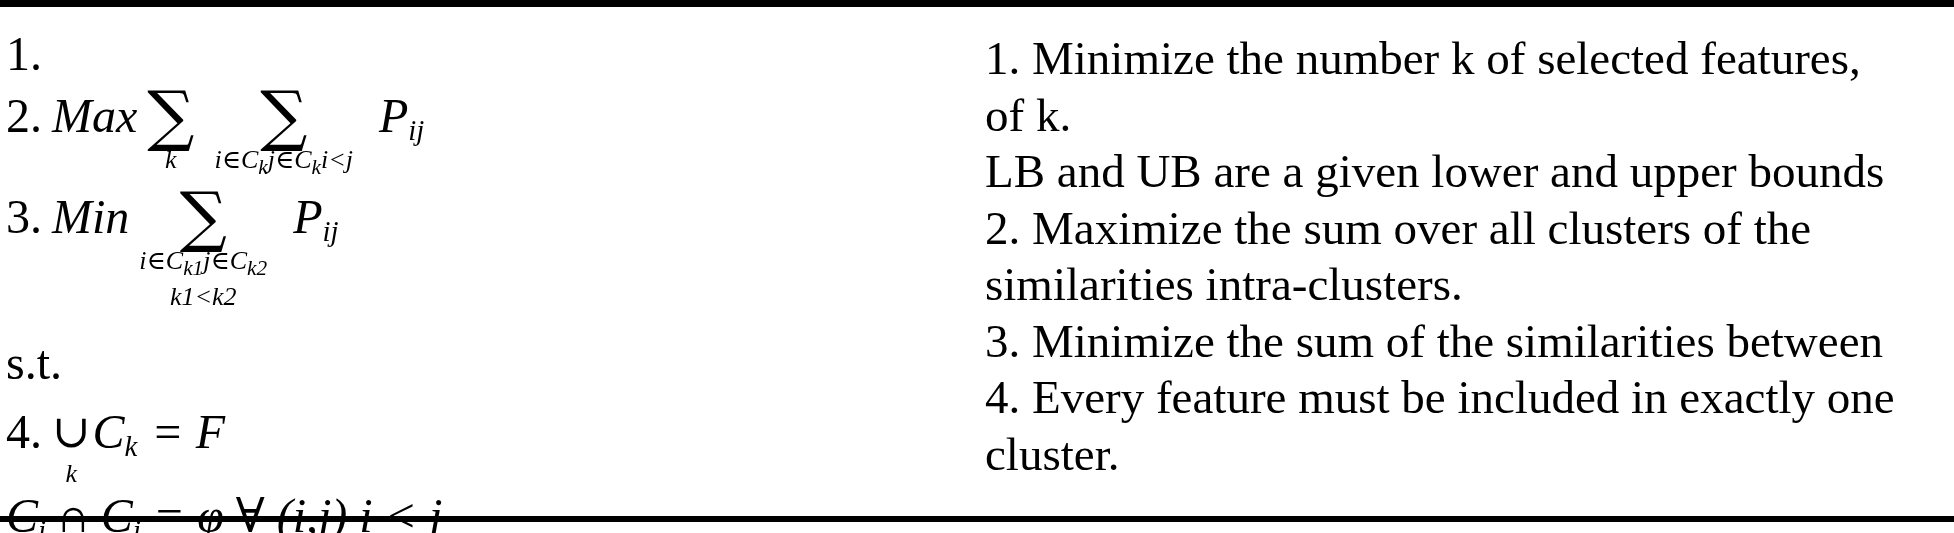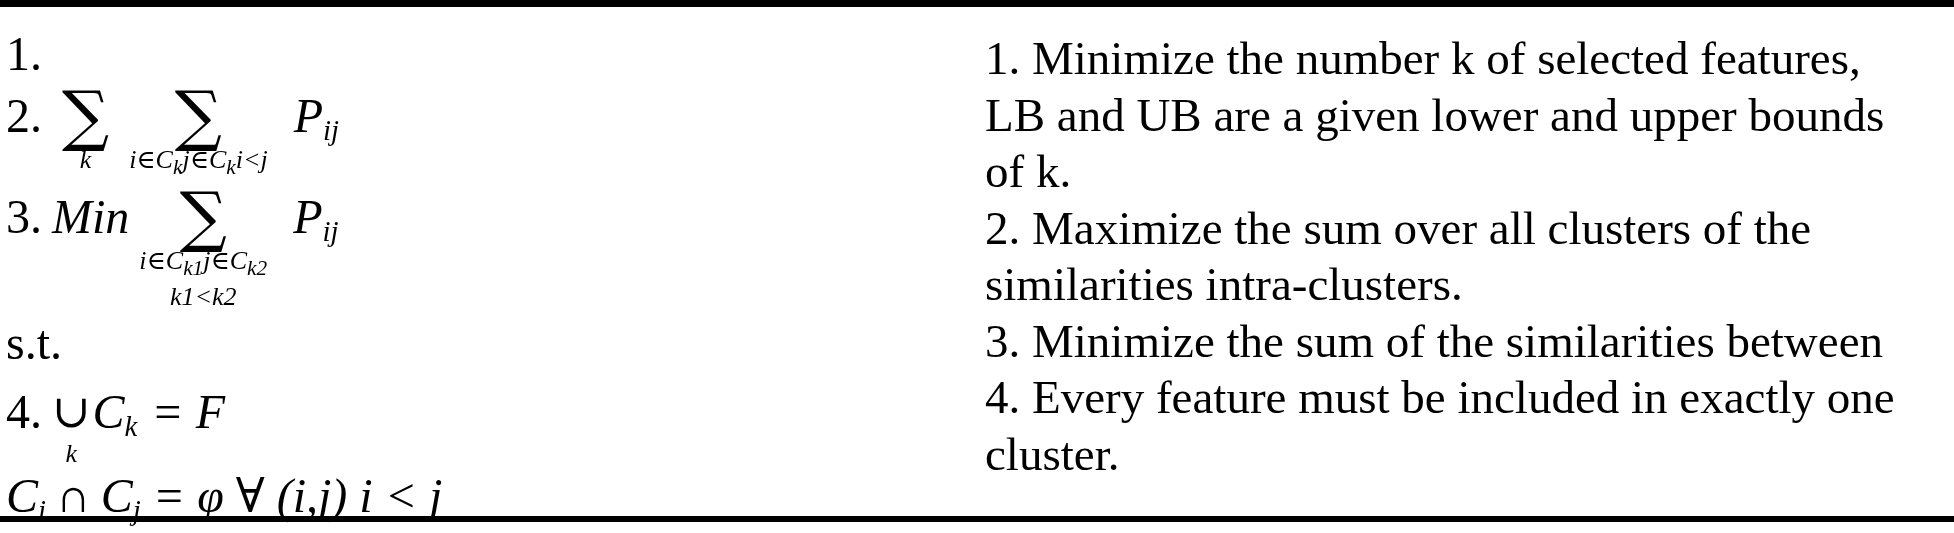--- a/index.html
+++ b/index.html
@@ -23,21 +23,21 @@
     font-style:italic; white-space:nowrap;
   }
   .up { font-style:normal; }
   .num { font-style:normal; margin-right:10px; }
   .sum-block { display:inline-flex; flex-direction:column; align-items:center; margin:0 10px; }
   .sigma { font-style:normal; font-size:66px; line-height:60px; font-family:"DejaVu Serif","Liberation Serif",serif; }
   .limits { font-size:26px; line-height:27px; font-style:italic; white-space:nowrap; text-align:center; }
   .sb  { font-size:0.60em; vertical-align:-0.28em; letter-spacing:0; }
   .sb2 { font-size:0.82em; vertical-align:-0.30em; }
   .pterm { margin-left:16px; }
-  .st-row { font-size:48px; line-height:58px; font-style:normal; margin-top:4px; }
+  .st-row { font-size:48px; line-height:58px; font-style:normal; margin-top:24px; }
   .mop-block { display:inline-flex; flex-direction:column; align-items:center; margin-right:2px; }
   .mop { font-style:normal; font-size:46px; line-height:60px; }
   .mop-limit { font-size:26px; line-height:24px; font-style:italic; }
   .gap-lg { display:inline-block; width:42px; }
   .mt1 { margin-top:2px; }
   .mt2 { margin-top:6px; }
   .mt3 { margin-top:10px; }
 
   
   .expl-col {
@@ -55,20 +55,21 @@
   <div class="rule rule-bottom"></div>
 
   <div class="math-col">
 
     <div class="frow">
       <span class="num">1.</span>
     </div>
 
     <div class="frow mt1">
       <span class="num">2.</span>
+      <span>Max</span>
       <span class="sum-block">
         <span class="sigma">∑</span>
         <span class="limits">k</span>
       </span>
       <span class="sum-block">
         <span class="sigma">∑</span>
         <span class="limits"><span>i∈C</span><span class="sb2">k</span><span>j∈C</span><span class="sb2">k</span><span>i&lt;j</span></span>
       </span>
       <span class="pterm"><span>P</span><span class="sb">ij</span></span>
     </div>
@@ -101,22 +102,22 @@
       <span class="up" style="margin:0 10px">∩</span>
       <span><span>C</span><span class="sb">j</span></span>
       <span style="margin-left:12px">= φ ∀ (i,j) i &lt; j</span>
       <span class="gap-lg"></span>
     </div>
   </div>
 
   <div class="expl-col">
     <div>
       <div class="expl-line">1. Minimize the number k of selected features,</div>
+      <div class="expl-line">of k.</div>
       <div class="expl-line">LB and UB are a given lower and upper bounds</div>
-      <div class="expl-line">of k.</div>
     </div>
     <div>
       <div class="expl-line">2. Maximize the sum over all clusters of the</div>
       <div class="expl-line">similarities intra-clusters.</div>
     </div>
     <div>
       <div class="expl-line">3. Minimize the sum of the similarities between</div>
     </div>
     <div>
       <div class="expl-line">4. Every feature must be included in exactly one</div>

